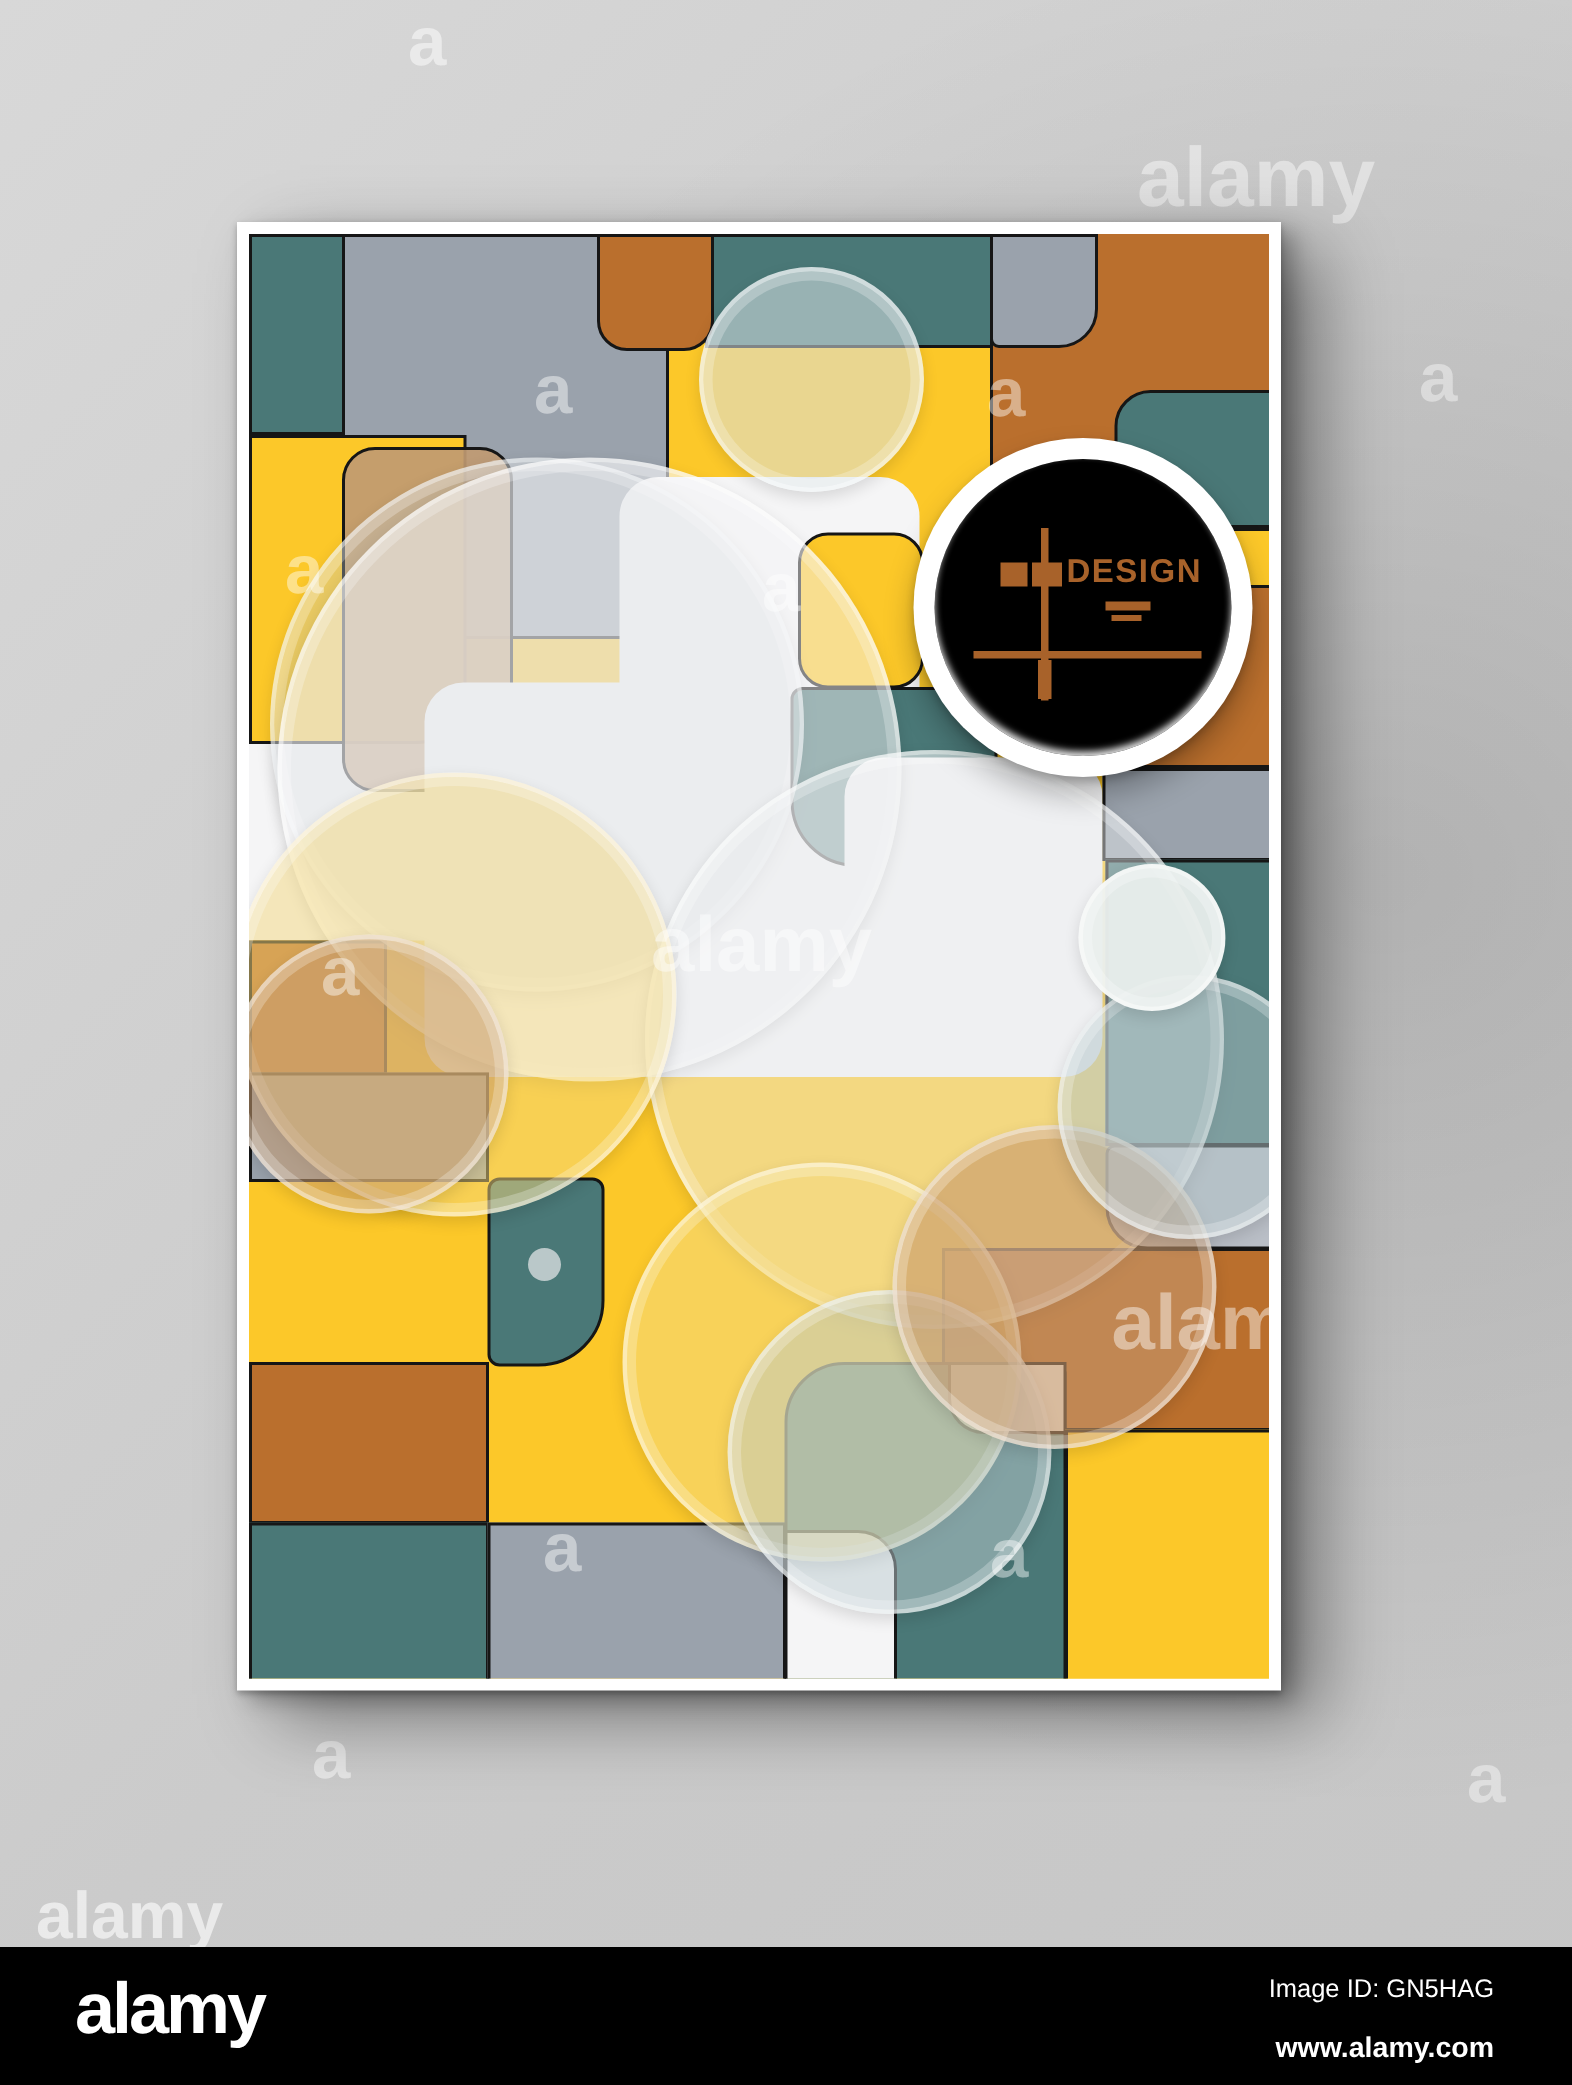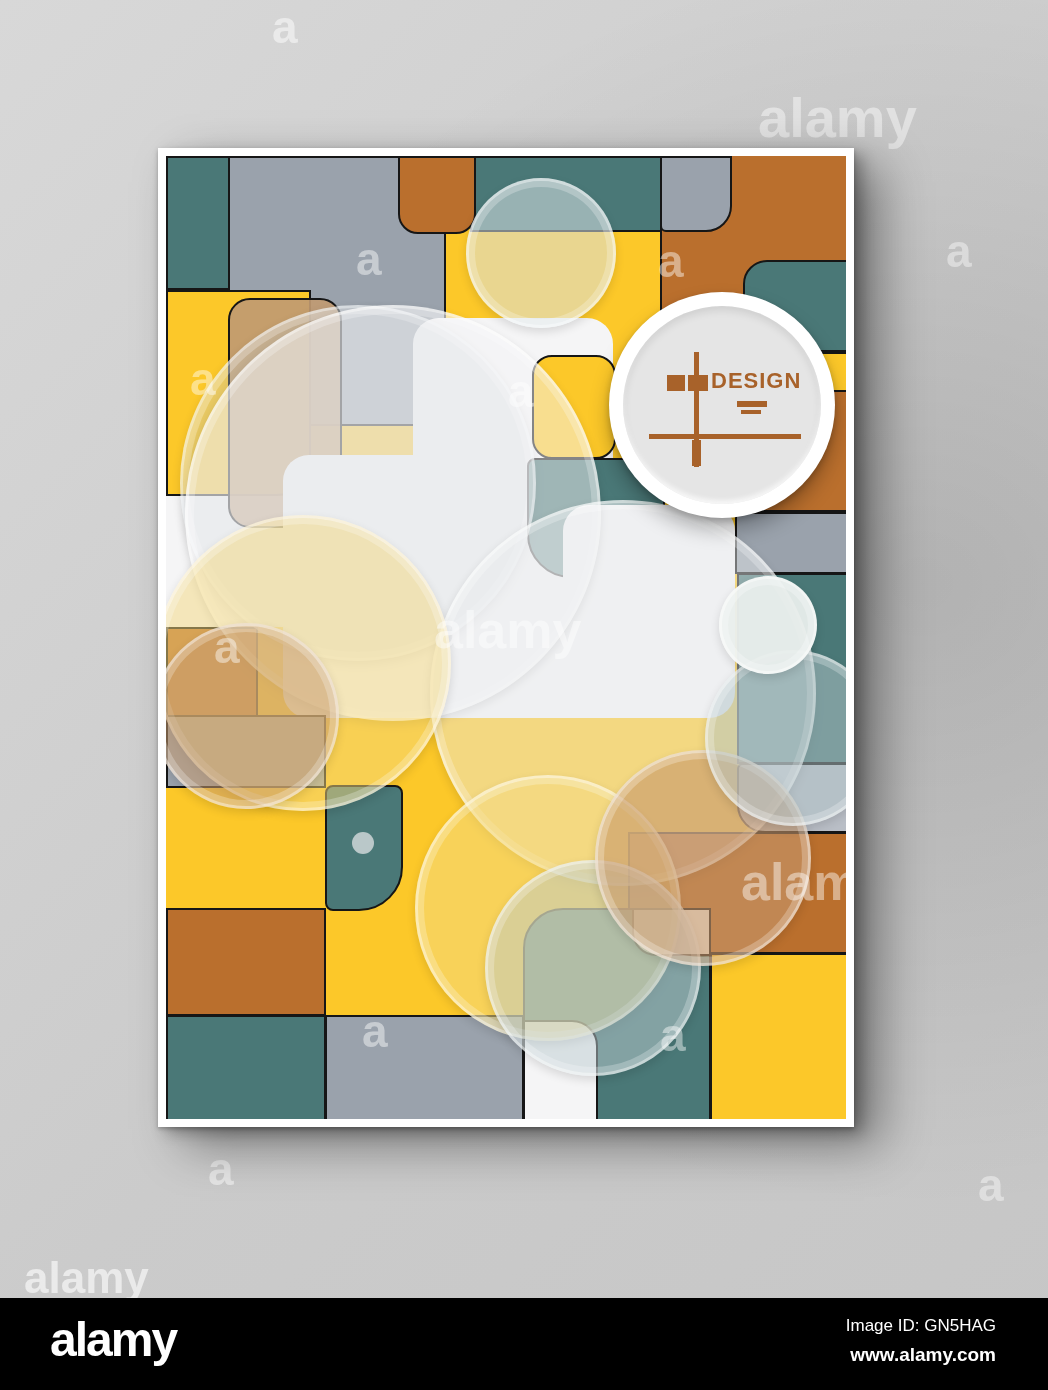--- a/index.html
+++ b/index.html
@@ -12,36 +12,36 @@
     box-shadow:26px 18px 46px rgba(0,0,0,0.40), 8px 6px 14px rgba(0,0,0,0.28), 0 2px 4px rgba(0,0,0,0.25);}
   #canvas{position:absolute;left:8px;top:8px;width:680px;height:963px;background:#FCC829;overflow:hidden;}
   .shape{position:absolute;box-sizing:border-box;}
   .outlined{border:2px solid #161616;}
   .circle{position:absolute;border-radius:50%;}
   .ring{border:3px solid rgba(255,255,255,0.55);box-shadow:inset 0 0 0 6px rgba(255,255,255,0.25), 0 4px 10px rgba(0,0,0,0.12);}
   .po-wm{position:absolute;color:rgba(255,255,255,0.45);font-weight:bold;line-height:1;z-index:40;user-select:none;}
   
   #badge{position:absolute;left:443px;top:136px;width:226px;height:226px;border-radius:50%;
     background:#ffffff;box-shadow:0 12px 20px rgba(0,0,0,0.28), 0 3px 6px rgba(0,0,0,0.2);z-index:30;}
-  #badge-face{position:absolute;left:14px;top:14px;right:14px;bottom:14px;border-radius:50%;background:#e5e5e5;
+  #badge-face{position:absolute;left:14px;top:14px;right:14px;bottom:14px;border-radius:50%;background:#000000;
     box-shadow:inset 0 4px 8px rgba(0,0,0,0.10), inset 0 -3px 5px rgba(255,255,255,0.9);}
   #badge-face .logo-el{position:absolute;}
   .logo-vline{left:71px;top:46px;width:5px;height:115px;}
   .logo-vfoot{left:69px;top:134px;width:9px;height:26px;}
   .logo-hline{left:26px;top:128px;width:152px;height:5px;}
   .logo-prefix-a{left:44px;top:69px;width:18px;height:16px;}
   .logo-prefix-b{left:65px;top:69px;width:20px;height:16px;}
   .logo-text{left:88px;top:62px;font-size:22px;font-weight:bold;letter-spacing:1px;}
   .logo-sub{left:114px;top:95px;width:30px;height:6px;}
   .logo-sub2{left:118px;top:104px;width:20px;height:4px;}
   
   #footer{position:absolute;left:0;top:1298px;width:1048px;height:92px;background:#000000;}
   #footer-logo{position:absolute;left:50px;top:16px;color:#ffffff;font-size:48px;font-weight:bold;letter-spacing:-2px;line-height:1.1;}
   #footer-right{position:absolute;right:52px;top:18px;text-align:right;color:#ffffff;}
-  #footer-id{font-size:17px;margin-bottom:8px;}
+  #footer-id{font-size:17px;margin-bottom:19px;}
   #footer-site{font-size:19px;font-weight:bold;}
 </style>
 </head>
 <body>
 
 <div id="stage">
 
   <div id="page-watermarks">
       <div class="pg-wm" style="left: 272px; top: 4px; font-size: 46px; color: rgba(255, 255, 255, 0.5);">a</div>
       <div class="pg-wm" style="left: 758px; top: 90px; font-size: 56px; color: rgba(255, 255, 255, 0.45);">alamy</div>

